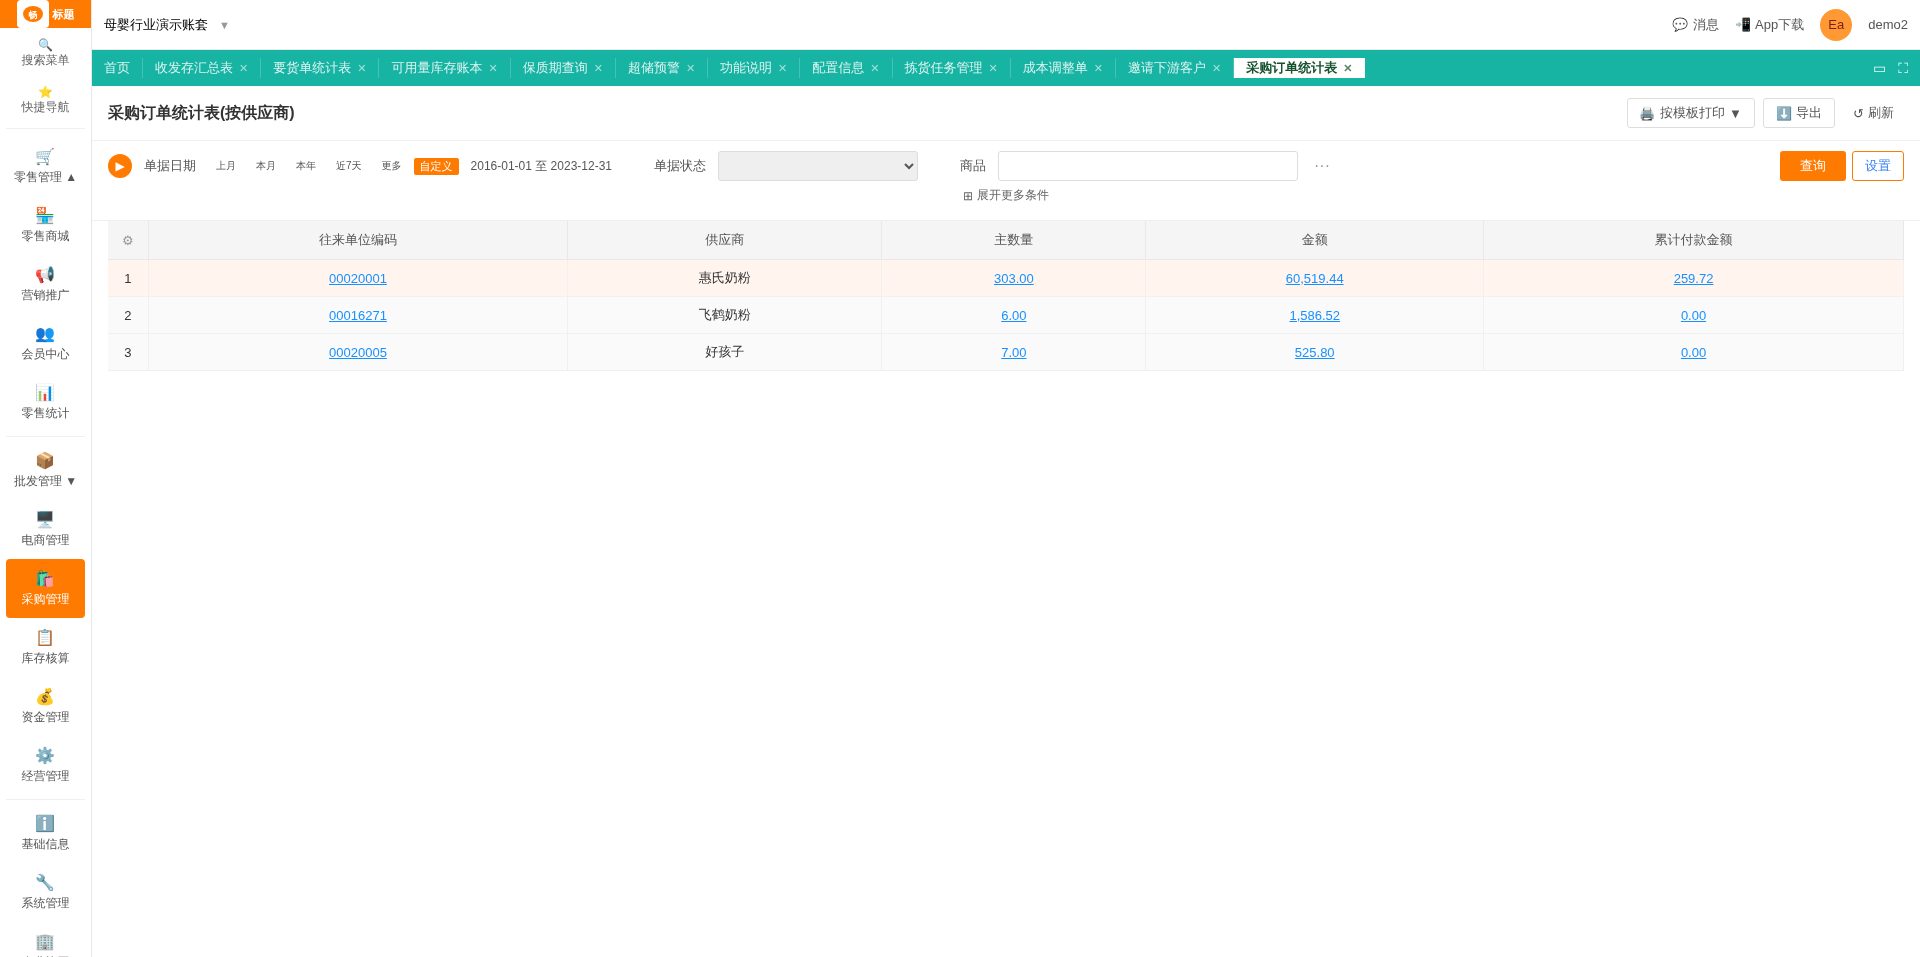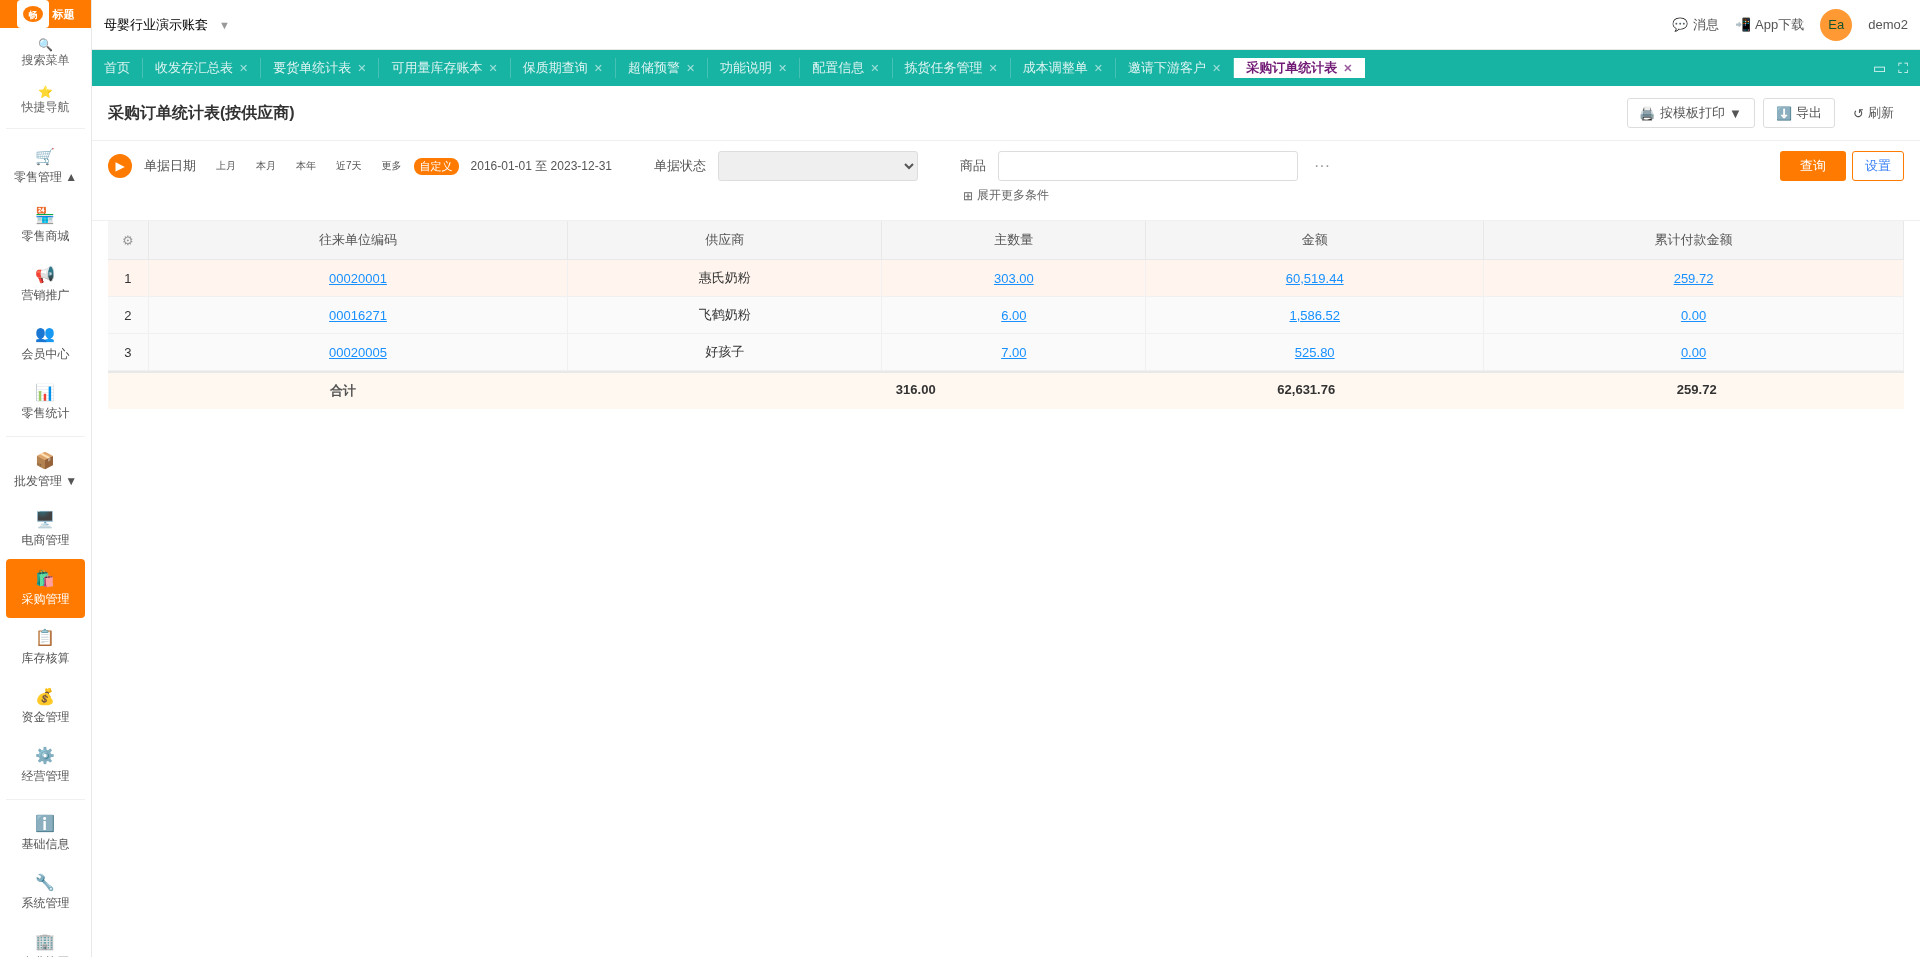--- a/index.html
+++ b/index.html
@@ -19,27 +19,27 @@
 
     
     .main { flex: 1; display: flex; flex-direction: column; height: 957px; overflow: hidden; }
 
     
     .topbar { background: #fff; height: 50px; display: flex; align-items: center; padding: 0 12px; border-bottom: 1px solid #e8e8e8; justify-content: space-between; flex-shrink: 0; }
     .topbar-left { display: flex; align-items: center; gap: 8px; }
     .topbar-dropdown { display: flex; align-items: center; gap: 11px; cursor: pointer; }
     .topbar-right { display: flex; align-items: center; gap: 16px; }
     .topbar-action { display: flex; align-items: center; gap: 4px; cursor: pointer; color: #555; font-size: 13px; }
-    .user-avatar { width: 32px; height: 32px; border-radius: 50%; background: #ff9933; display: flex; align-items: center; justify-content: center; color: #14532d; font-size: 13px; cursor: pointer; }
+    .user-avatar { width: 32px; height: 32px; border-radius: 50%; background: #ff9933; display: flex; align-items: center; justify-content: center; color: #7f1d1d; font-size: 13px; cursor: pointer; }
 
     
     .nav-tabs { background: #17b3a3; height: 36px; display: flex; align-items: center; padding: 0 0; overflow-x: auto; flex-shrink: 0; }
     .nav-tabs::-webkit-scrollbar { height: 3px; }
     .nav-tab { display: flex; align-items: center; padding: 0 12px; height: 20px; color: rgba(255,255,255,0.85); font-size: 13px; cursor: pointer; white-space: nowrap; border-right: 1px solid rgba(255,255,255,0.2); flex-shrink: 0; }
-    .nav-tab.active { background: #fff; color: #701a75; font-weight: bold; }
+    .nav-tab.active { background: #fff; color: #14532d; font-weight: bold; }
     .nav-tab .close-btn { margin-left: 6px; opacity: 0.7; font-size: 11px; }
     .nav-tabs-actions { margin-left: auto; display: flex; align-items: center; padding: 0 8px; gap: 4px; flex-shrink: 0; }
     .nav-tab-action-btn { color: rgba(255,255,255,0.9); cursor: pointer; padding: 2px 4px; font-size: 14px; }
 
     
     .page-content { flex: 1; overflow-y: auto; background: #f5f5f5; padding: 0; }
     .page-inner { background: #fff; margin: 0; min-height: 100%; }
 
     
     .page-header { display: flex; align-items: center; justify-content: space-between; padding: 12px 16px 12px; background: #fff; border-bottom: 1px solid #f0f0f0; }
@@ -49,21 +49,21 @@
     .btn-export { display: flex; align-items: center; gap: 4px; padding: 5px 12px; border: 1px solid #ddd; border-radius: 3px; cursor: pointer; font-size: 13px; color: #555; background: #fff; }
     .btn-refresh { display: flex; align-items: center; gap: 4px; padding: 5px 10px; border: none; cursor: pointer; font-size: 13px; color: #555; background: transparent; }
 
     
     .filter-area { background: #fff; padding: 10px 16px; border-bottom: 1px solid #f0f0f0; }
     .filter-row { display: flex; align-items: center; gap: 12px; flex-wrap: wrap; }
     .filter-toggle { width: 24px; height: 24px; background: #ff7a00; border-radius: 50%; display: flex; align-items: center; justify-content: center; cursor: pointer; color: white; font-size: 12px; flex-shrink: 0; }
     .filter-label { color: #555; font-size: 13px; white-space: nowrap; }
     .filter-date-options { display: flex; align-items: center; gap: 4px; }
     .date-option { padding: 2px 8px; cursor: pointer; color: #555; font-size: 10px; border-radius: 2px; }
-    .date-custom-badge { background: #ff7a00; color: white; padding: 1px 6px; border-radius: 8px; font-size: 11px; cursor: pointer; }
+    .date-custom-badge { background: #ff7a00; color: white; padding: 1px 6px; border-radius: 2px; font-size: 11px; cursor: pointer; }
     .filter-date-range { color: #555; font-size: 12px; }
     .filter-select { border: 1px solid #ddd; border-radius: 3px; padding: 4px 8px; font-size: 13px; min-width: 120px; outline: none; cursor: pointer; color: #555; height: 30px; }
     .filter-input { border: 1px solid #ddd; border-radius: 3px; padding: 4px 8px; font-size: 13px; min-width: 120px; outline: none; height: 30px; color: #555; }
     .btn-query { background: #ff7a00; color: white; border: none; border-radius: 3px; padding: 5px 20px; font-size: 13px; cursor: pointer; height: 30px; }
     .btn-settings { background: #fff; color: #3b82f6; border: 1px solid #ff7a00; border-radius: 3px; padding: 4px 12px; font-size: 13px; cursor: pointer; height: 30px; }
     .expand-row { display: flex; justify-content: center; padding: 6px 0; }
     .expand-btn { display: flex; align-items: center; gap: 4px; color: #666; cursor: pointer; font-size: 12px; }
 
     
     .table-area { padding: 0 16px 16px; background: #fff; }
@@ -372,22 +372,16 @@
               <td>
                 <span class="link">525.80</span>
               </td>
               <td>
                 <span class="link">0.00</span>
               </td>
             </tr>
           </tbody>
         </table>
 
-        <div class="table-footer">
-          <span class="footer-label">合计</span>
-          <span class="footer-num">316.00</span>
-          <span class="footer-num">62,631.76</span>
-          <span class="footer-num">259.72</span>
-        </div>
       </div>
     </div>
   </div>
 </div>
 
 </body></html>

